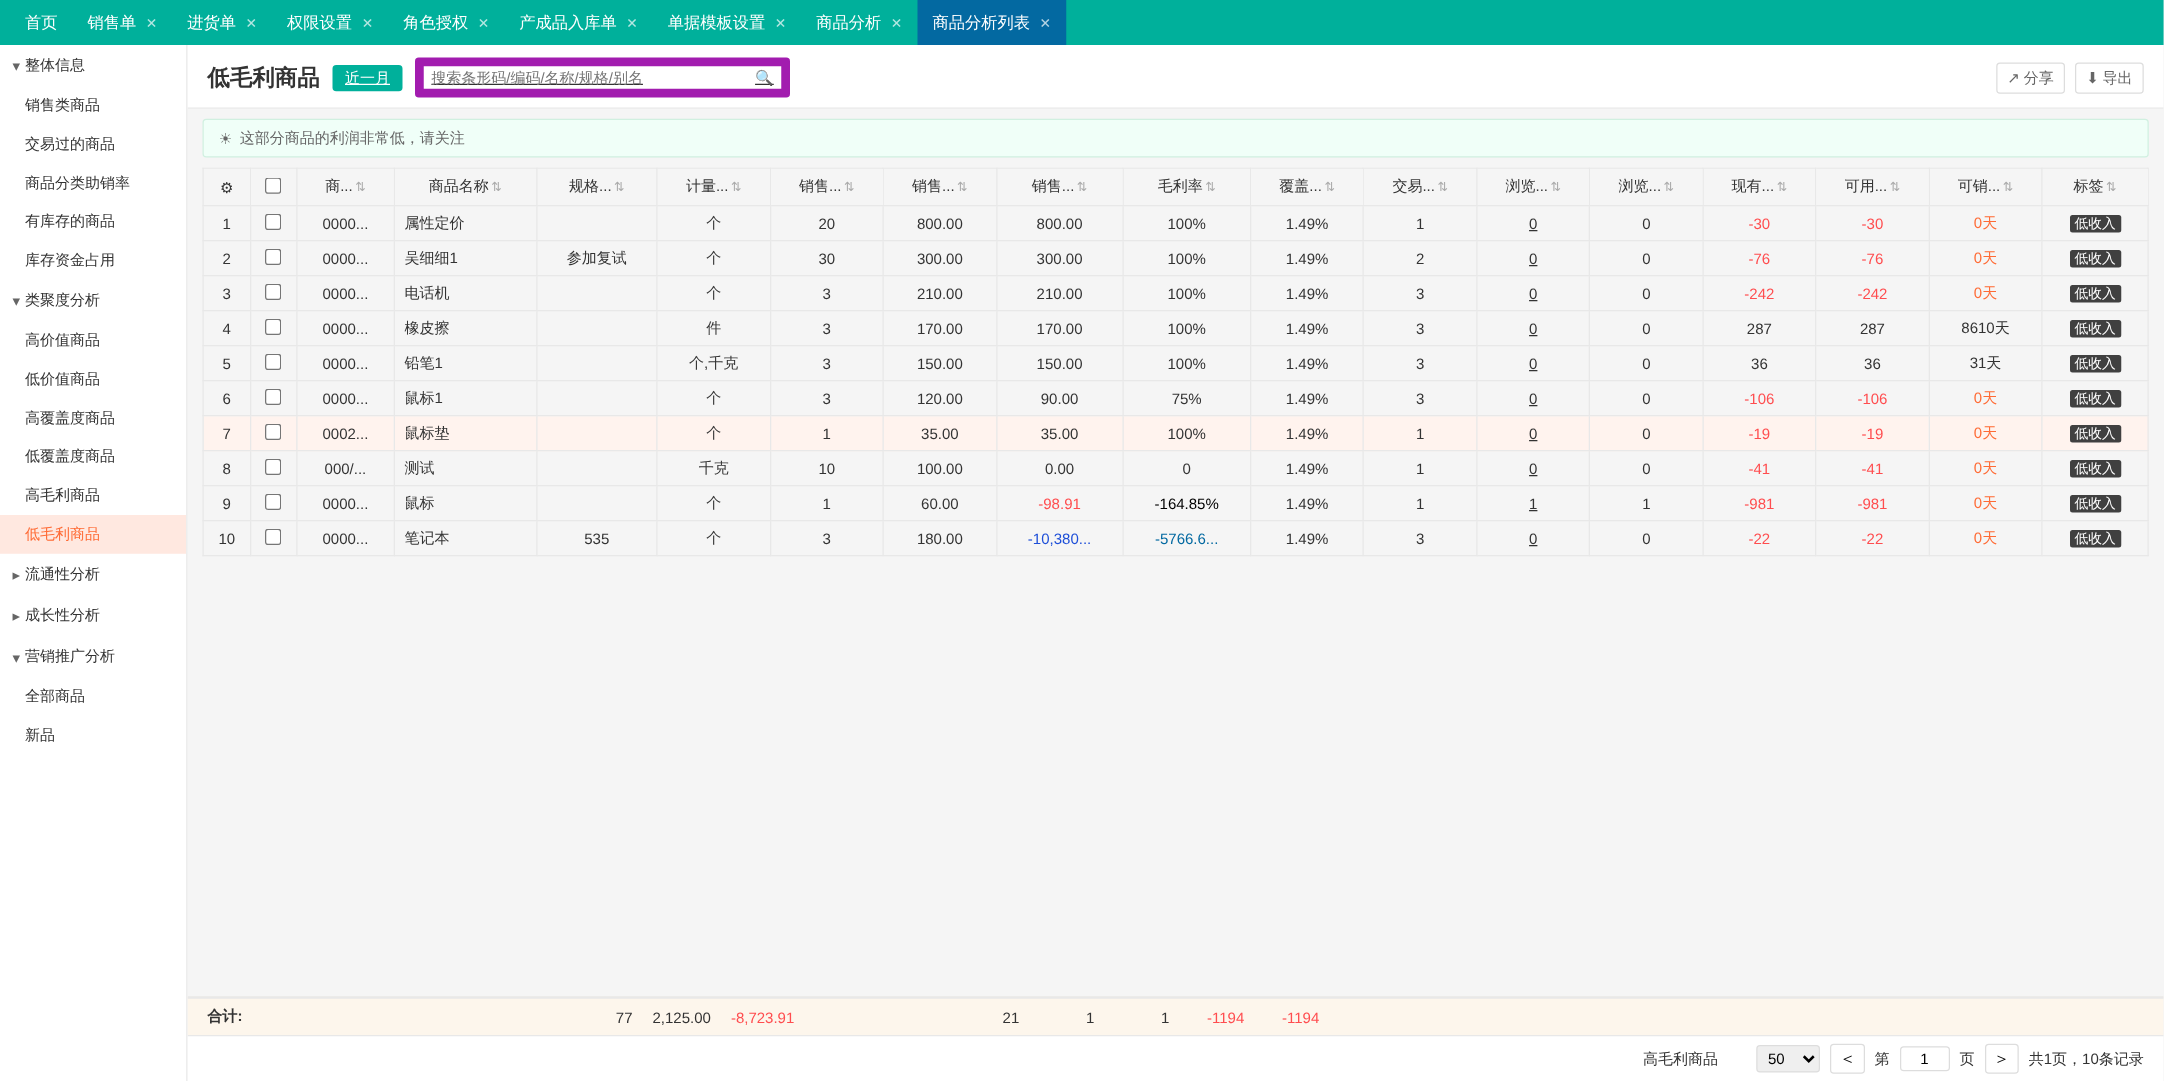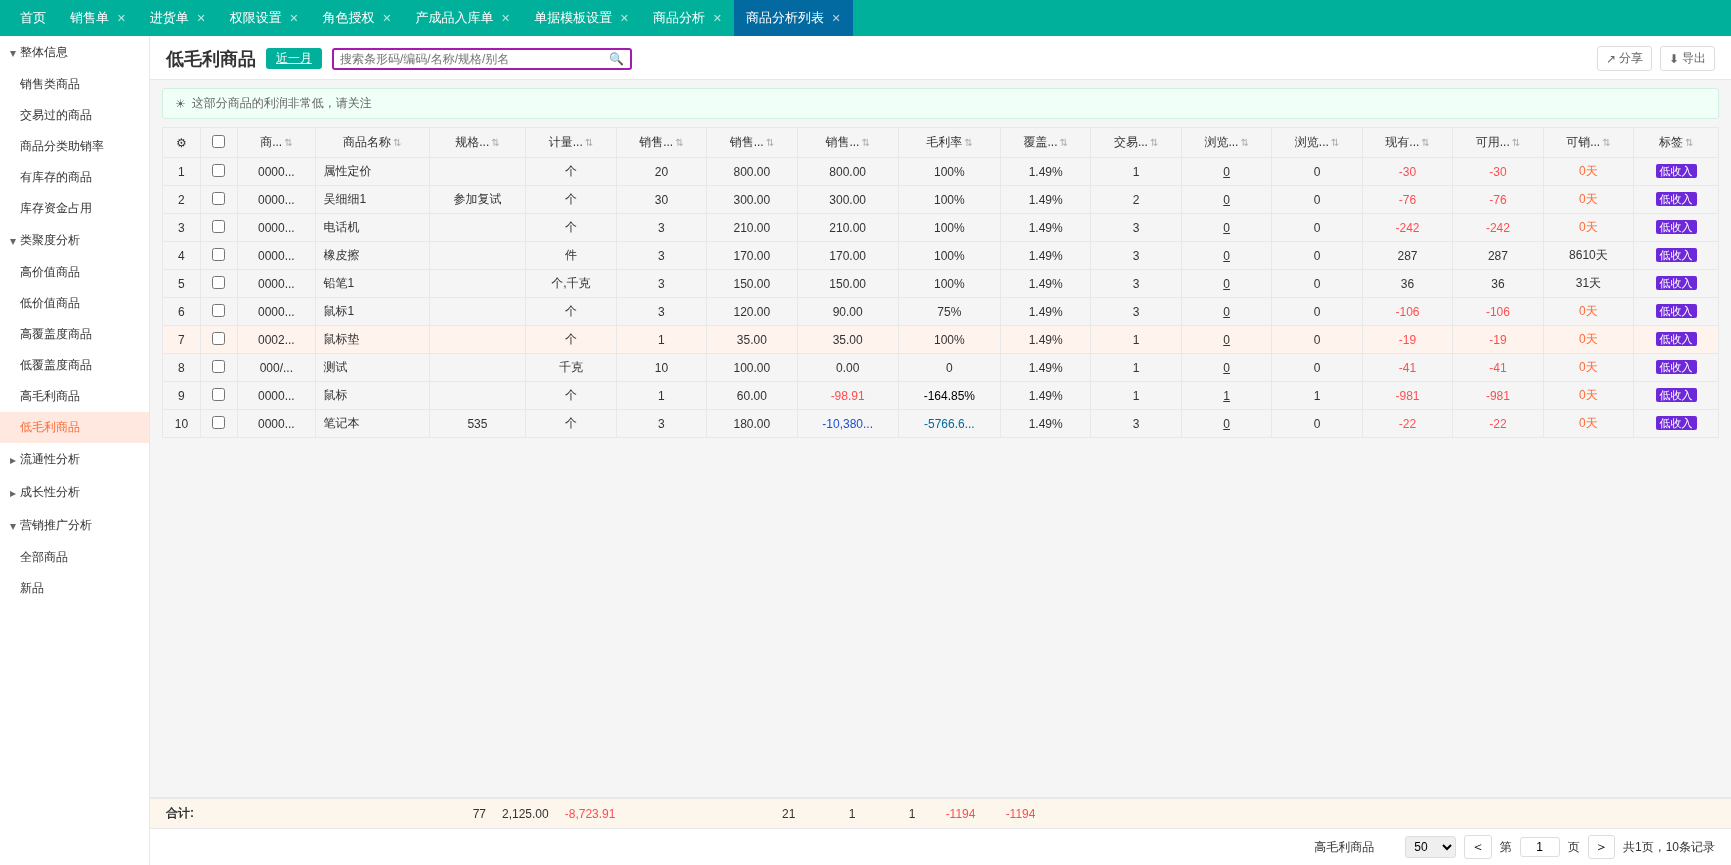--- a/index.html
+++ b/index.html
@@ -21,46 +21,46 @@
     .sidebar-item { padding: 7px 10px 7px 20px; cursor: pointer; color: #333; font-size: 12px; }
     .sidebar-item.active { background: #ffe8e0; color: #ff6b35; }
 
     
     .content { flex: 1; display: flex; flex-direction: column; overflow: hidden; }
 
     
     .content-header { padding: 10px 16px 8px; display: flex; align-items: center; gap: 10px; background: #fff; border-bottom: 1px solid #e8e8e8; }
     .page-title { font-size: 18px; font-weight: bold; color: #333; }
     .btn-recent { background: #00b09b; color: #fff; border: none; border-radius: 3px; padding: 2px 10px; font-size: 12px; cursor: pointer; text-decoration: underline; }
-    .search-box { display: flex; align-items: center; border: 2px solid #a21caf; border-radius: 3px; padding: 2px 6px; flex: 1; max-width: 300px; }
+    .search-box { display: flex; align-items: center; border: 7px solid #a21caf; border-radius: 3px; padding: 2px 6px; flex: 1; max-width: 300px; text-decoration: underline; }
     .search-box input { border: none; outline: none; font-size: 12px; width: 100%; }
     .search-icon { color: #999; margin-left: 4px; }
     .header-actions { margin-left: auto; display: flex; gap: 8px; }
     .action-btn { display: flex; align-items: center; gap: 3px; cursor: pointer; color: #666; font-size: 12px; border: 1px solid #ddd; border-radius: 3px; padding: 3px 8px; background: #fff; }
 
     
     .notice-bar { background: #f0fff8; border: 1px solid #d0f0e0; margin: 8px 12px; padding: 6px 12px; border-radius: 3px; display: flex; align-items: center; gap: 6px; color: #666; font-size: 12px; }
 
     
     .table-wrapper { flex: 1; overflow: auto; padding: 0 12px; }
     table { width: 100%; border-collapse: collapse; font-size: 12px; }
     thead th { background: #f5f5f5; border: 1px solid #e8e8e8; padding: 6px 4px; text-align: center; white-space: nowrap; position: sticky; top: 0; z-index: 1; color: #333; font-weight: normal; }
     thead th .sort-icon { color: #aaa; margin-left: 2px; font-size: 10px; }
     tbody tr { border-bottom: 1px solid #e8e8e8; }
     tbody tr.highlighted { background: #fff3ee; }
     tbody td { border: 1px solid #e8e8e8; padding: 5px 4px; text-align: center; white-space: nowrap; color: #333; }
     tbody td.name-cell { text-align: left; padding-left: 8px; }
     .tag-label { background: #ff6b35; color: #fff; border-radius: 2px; padding: 1px 4px; font-size: 11px; }
-    .tag-label.low { background: #6d28d9; }
+    .tag-label.low { background: #404040; }
     .text-red { color: #ff4d4f; }
     .underline { text-decoration: underline; cursor: pointer; }
 
     
     .table-footer { background: #fdf6ec; border-top: 2px solid #e8e8e8; padding: 6px 16px; display: flex; align-items: center; font-size: 12px; }
-    .footer-label { font-weight: bold; }
+    .footer-label { font-weight: bold; margin-right: 20px; }
     .footer-cells { display: flex; gap: 0; }
     .footer-cell { min-width: 60px; text-align: right; padding: 0 8px; }
 
     
     .pagination-bar { background: #fff; border-top: 1px solid #e8e8e8; padding: 6px 16px; display: flex; align-items: center; justify-content: flex-end; gap: 8px; font-size: 12px; }
     .pagination-bar select { border: 1px solid #ddd; border-radius: 3px; padding: 2px 4px; font-size: 12px; margin-left: 23px; }
     .page-btn { border: 1px solid #ddd; background: #fff; border-radius: 3px; padding: 2px 6px; cursor: pointer; }
     .page-input { width: 40px; border: 1px solid #ddd; border-radius: 3px; padding: 2px 4px; text-align: center; font-size: 12px; }
 
     

